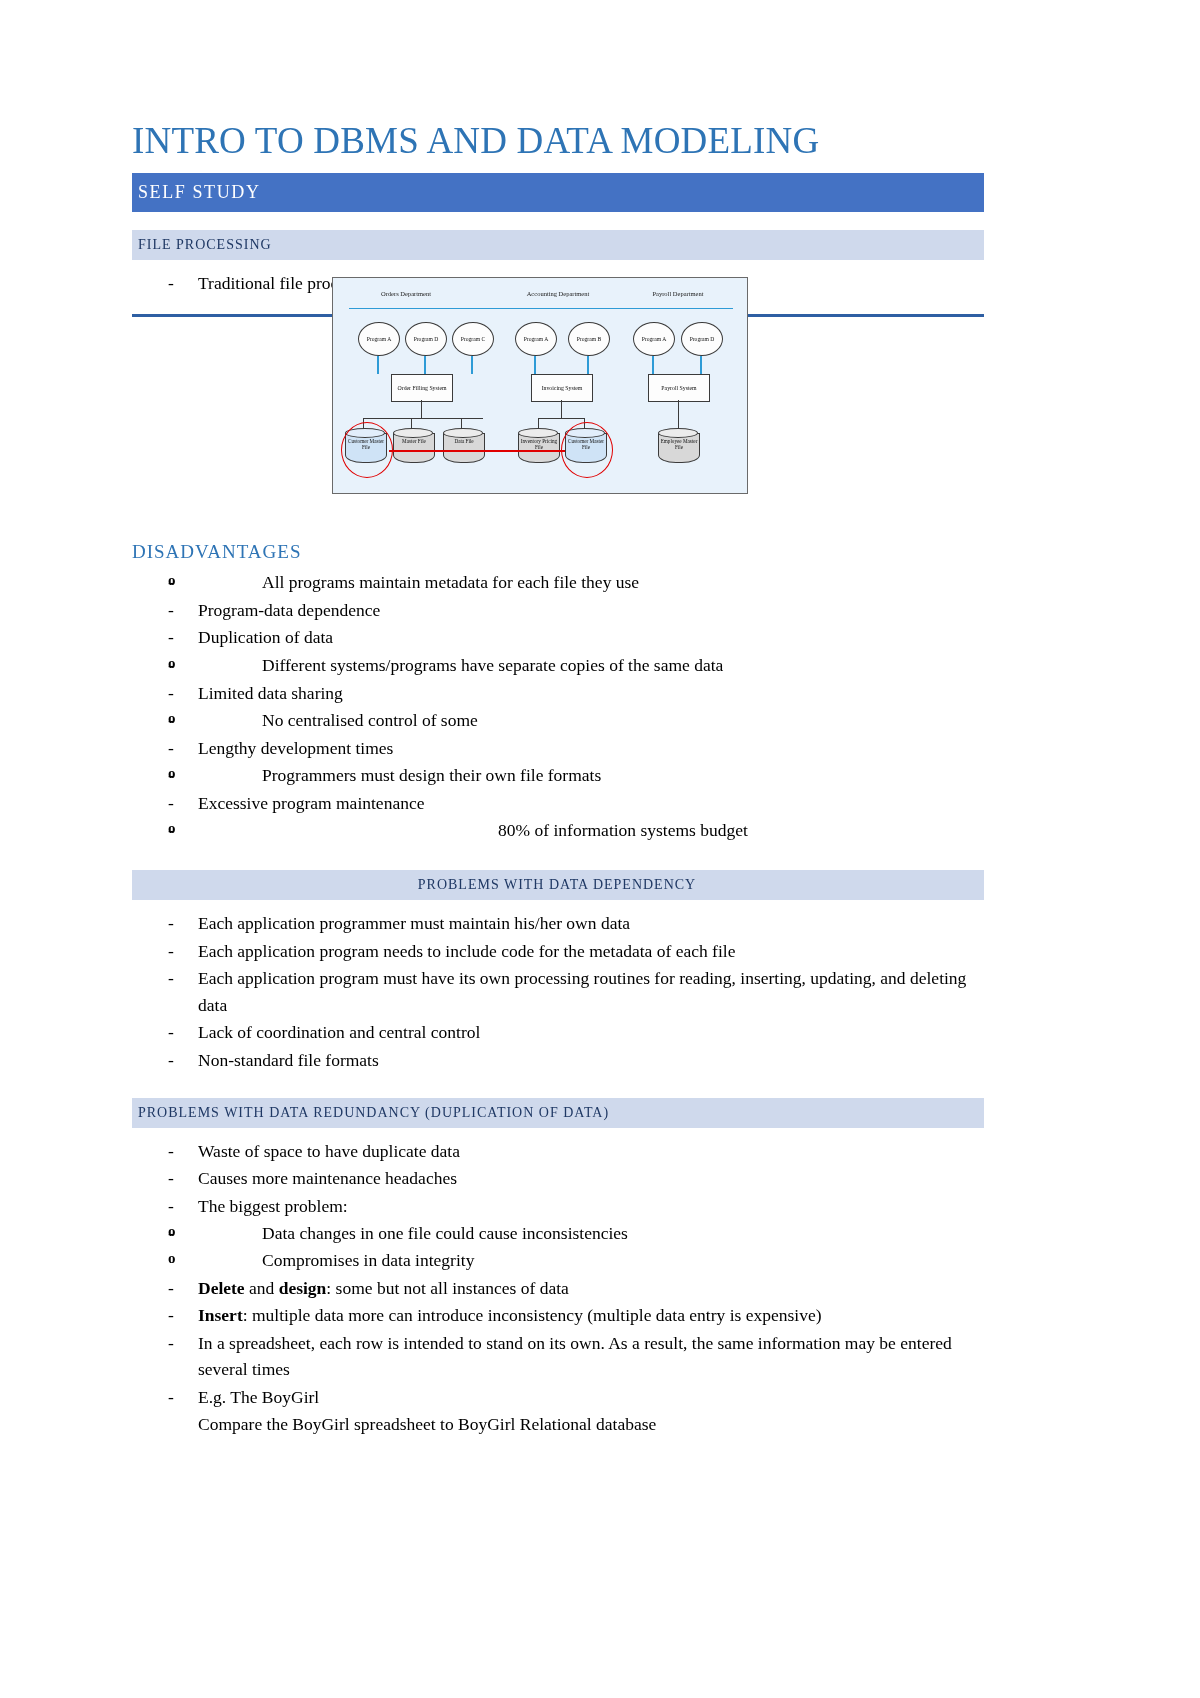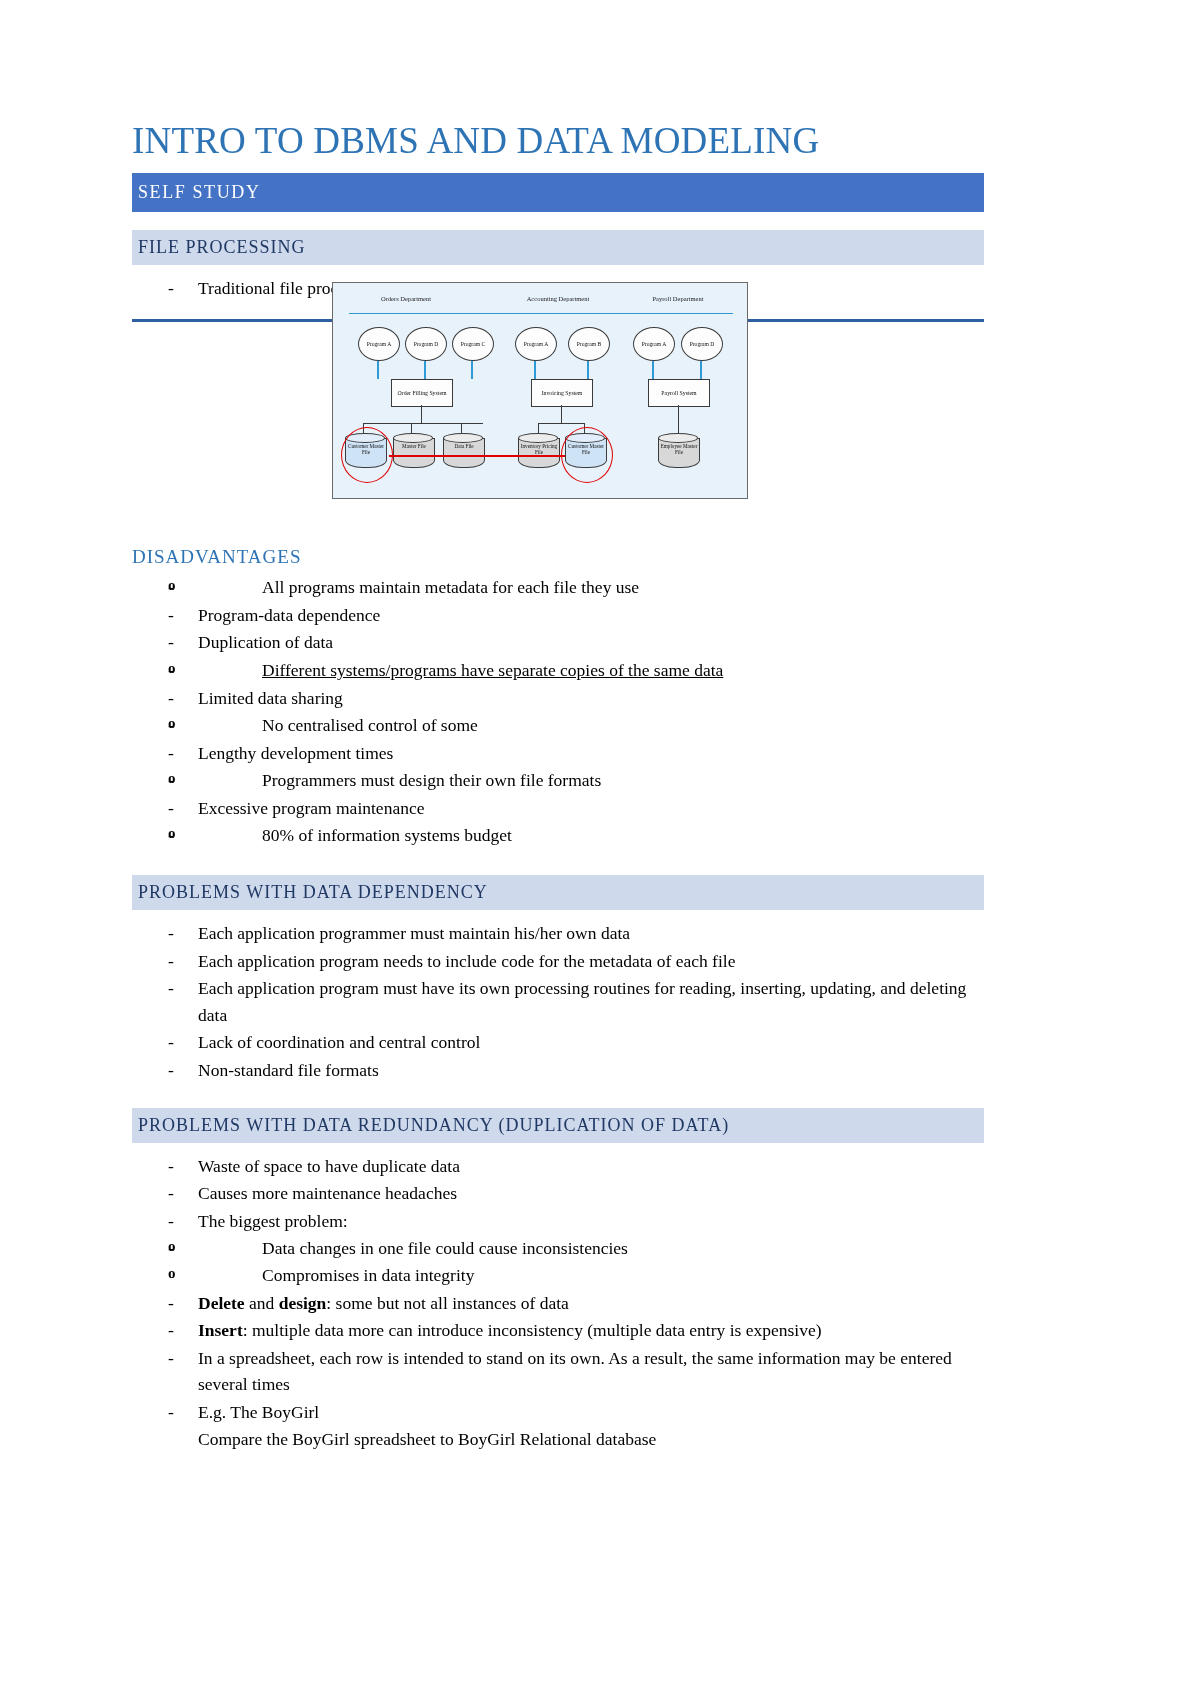--- a/index.html
+++ b/index.html
@@ -41,21 +41,21 @@
     background: #4472c4;
     color: #ffffff;
     font-size: 18px;
     letter-spacing: 1.6px;
     padding: 9px 8px 9px 6px;
     margin-bottom: 16px;
   }
   .band-light {
     background: #cfd9ec;
     color: #1f3864;
-    font-size: 18px;
+    font-size: 14px;
     letter-spacing: 1.0px;
     padding: 7px 8px 7px 6px;
     margin: 18px 0 10px 0;
   }
   .sub-head {
     color: #2e74b5;
     font-size: 19px;
     letter-spacing: 1.0px;
     margin: 14px 0 6px 0;
   }
@@ -306,44 +306,44 @@
     <ul class="dash">
       <li style="list-style:none;padding:0;">
         <ul class="circle" style="margin-left:0;">
           <li style="padding-left:130px;">All programs maintain metadata for each file they use</li>
         </ul>
       </li>
       <li>Program-data dependence</li>
       <li>Duplication of data</li>
       <li style="list-style:none;padding:0;">
         <ul class="circle">
-          <li style="padding-left:130px;text-decoration:underline;">Different systems/programs have separate copies of the same data</li>
+          <li style="padding-left:130px;">Different systems/programs have separate copies of the same data</li>
         </ul>
       </li>
       <li>Limited data sharing</li>
       <li style="list-style:none;padding:0;">
         <ul class="circle">
           <li style="padding-left:130px;">No centralised control of some</li>
         </ul>
       </li>
       <li>Lengthy development times</li>
       <li style="list-style:none;padding:0;">
         <ul class="circle">
           <li style="padding-left:130px;">Programmers must design their own file formats</li>
         </ul>
       </li>
       <li>Excessive program maintenance</li>
-      <li style="list-style:none;padding:0;">
+      <li style="list-style:none;padding:0;text-align:center;">
         <ul class="circle">
           <li style="padding-left:130px;">80% of information systems budget</li>
         </ul>
       </li>
     </ul>
 
-    <div class="band-light" style="margin-top:26px;">PROBLEMS WITH DATA DEPENDENCY</div>
+    <div class="band-light" style="margin-top:26px;text-align:center;">PROBLEMS WITH DATA DEPENDENCY</div>
 
     <ul class="dash">
       <li>Each application programmer must maintain his/her own data</li>
       <li>Each application program needs to include code for the metadata of each file</li>
       <li>Each application program must have its own processing routines for reading, inserting, updating, and deleting data</li>
       <li>Lack of coordination and central control</li>
       <li>Non-standard file formats</li>
     </ul>
 
     <div class="band-light" style="margin-top:24px;">PROBLEMS WITH DATA REDUNDANCY (DUPLICATION OF DATA)</div>

